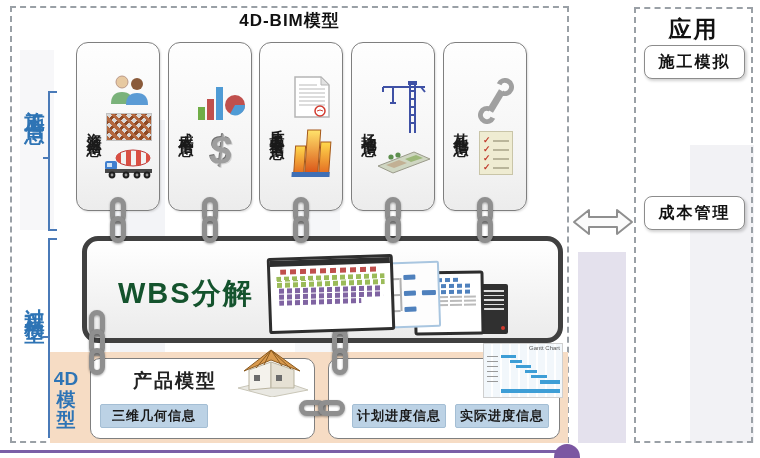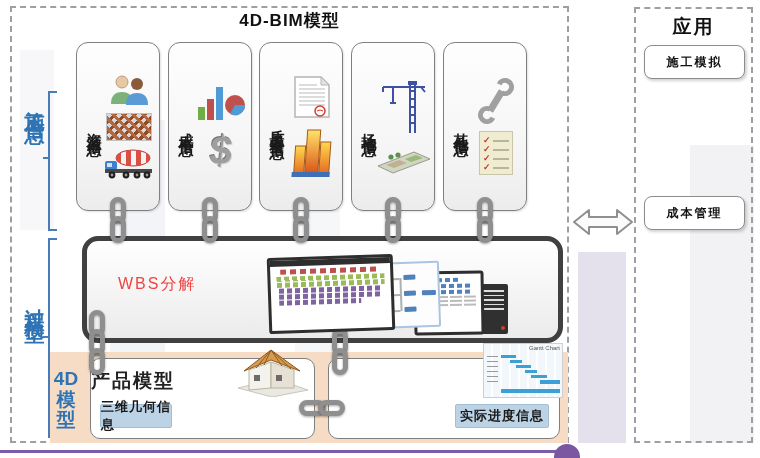--- a/index.html
+++ b/index.html
@@ -62,22 +62,22 @@
   }
   .chain-h .link + .link { margin-left:-8px; }
 
   
   .wbs-box {
     position:absolute; left:82px; top:236px; width:481px; height:107px;
     border:5px solid #404040; border-radius:16px;
     background:linear-gradient(180deg,#ffffff,#ebebeb); z-index:3;
   }
   .wbs-label {
-    position:absolute; left:118px; top:274px; font-size:16px; font-weight:400;
-    color:#ef4444; letter-spacing:2px; z-index:4;
+    position:absolute; left:118px; top:274px; font-size:29px; font-weight:700;
+    color:#14532d; letter-spacing:2px; z-index:4;
   }
   .shot { position:absolute; z-index:4; }
   .shot1 { left:268px; top:256px; width:126px; height:76px; transform:rotate(-2deg);
            background:#fff; border:3px solid #2e2e2e; border-radius:3px; z-index:8; }
   .shot1 .bar { height:6px; background:#2e2e2e; margin-bottom:3px; }
   .s-red   { height:5px; margin:1px 14px 2px 10px; background:repeating-linear-gradient(90deg,#c0504d 0 6px,transparent 6px 10px); }
   .s-green { height:5px; margin:1px 6px;  background:repeating-linear-gradient(90deg,#9bbb59 0 5px,transparent 5px 8px); }
   .s-purple{ height:5px; margin:1px 8px;  background:repeating-linear-gradient(90deg,#8064a2 0 5px,transparent 5px 8px); }
   .shot2 { left:366px; top:262px; width:74px; height:66px; transform:rotate(-2deg);
            background:#fdfdfd; border:2px solid #a9c6e0; border-radius:2px; z-index:7; }
@@ -127,27 +127,27 @@
   
   .exchange-arrow { position:absolute; left:572px; top:205px; z-index:2; }
 
   
   .app-panel {
     position:absolute; left:634px; top:7px; width:119px; height:436px;
     border:2px dashed #9aa0a6; z-index:1;
   }
   .app-title {
     position:absolute; left:0; top:5px; width:100%; text-align:center;
-    font-size:19px; font-weight:700; color:#111; letter-spacing:2px;
+    font-size:23px; font-weight:700; color:#111; letter-spacing:2px;
   }
   .app-btn {
     position:absolute; left:8px; width:101px; height:34px; background:#fff;
     border:1.5px solid #8c8c8c; border-radius:8px;
     display:flex; align-items:center; justify-content:center;
-    font-family:"Liberation Serif", serif; font-size:12px; font-weight:600;
+    font-family:"Liberation Serif", serif; font-size:16px; font-weight:600;
     color:#111; letter-spacing:2px; box-shadow:1.5px 2px 3px rgba(0,0,0,.18);
   }
 
   
   .accent-line { position:absolute; left:0; top:450px; width:567px; height:3px; background:#7b5ea6; z-index:2; }
   .accent-dot  { position:absolute; left:554px; top:444px; width:26px; height:26px; border-radius:50%; background:#7b57a2; z-index:3; }
 
   
   .rebar {
     width:46px; height:28px; background:#d8d8d8;
@@ -408,42 +408,43 @@
 <div class="chain-v" style="left:331px;top:310px">
     <div class="link"></div>
     <div class="link"></div>
     <div class="link"></div>
   </div>
 
 <div class="peach-band"></div>
 <div class="fourd-label">4D模型</div>
 
 <div class="sub-box" style="left:90px;width:225px">
-  <div class="sub-title" style="left:0;right:55px;top:9px;text-align:left">产品模型</div>
-  <div class="blue-btn" style="left:9px;bottom:10px;width:72px">三维几何信息</div>
+  <div class="sub-title" style="left:0;right:55px;top:9px;text-align:center">产品模型</div>
+  <div class="blue-btn" style="left:9px;bottom:10px;width:108px">三维几何信息</div>
 </div>
 <svg class="house-icon" width="74" height="54" viewBox="0 0 74 54">
   <polygon points="2,45 40,36 72,47 36,54" fill="#e9e8e2" stroke="#c9c6b8"></polygon>
   <polygon points="13,27 35,19 35,45 13,47" fill="#f4f2ec" stroke="#b9b39f"></polygon>
   <polygon points="35,19 58,27 58,45 35,45" fill="#e6e1d4" stroke="#b9b39f"></polygon>
   <polygon points="8,28 35,7 64,28 35,17" fill="#d99a4e" stroke="#8a5a20"></polygon>
   <line x1="35" y1="7" x2="20" y2="25" stroke="#8a5a20"></line>
   <line x1="35" y1="7" x2="28" y2="22" stroke="#8a5a20"></line>
   <line x1="35" y1="7" x2="46" y2="23" stroke="#8a5a20"></line>
   <line x1="35" y1="7" x2="55" y2="26" stroke="#8a5a20"></line>
   <rect x="18" y="32" width="6" height="6" fill="#6b6b6b"></rect>
   <rect x="40" y="32" width="6" height="6" fill="#6b6b6b"></rect>
 </svg>
 
 <div class="chain-h" style="left:299px;top:399px">
     <div class="link"></div>
     <div class="link"></div>
   </div>
 
 <div class="sub-box" style="left:328px;width:232px">
+  <div class="blue-btn" style="left:23px;bottom:10px;width:94px">计划进度信息</div>
   <div class="blue-btn" style="left:126px;bottom:10px;width:94px">实际进度信息</div>
 </div>
 <div class="gantt-thumb">
   <div class="gantt-title">Gantt Chart</div>
   <div class="glabel" style="top:12px"></div>
     <div class="glabel" style="top:17px"></div>
   <div class="glabel" style="top:22px"></div>
     <div class="glabel" style="top:27px"></div>
   <div class="glabel" style="top:32px"></div>
     <div class="glabel" style="top:37px"></div>

